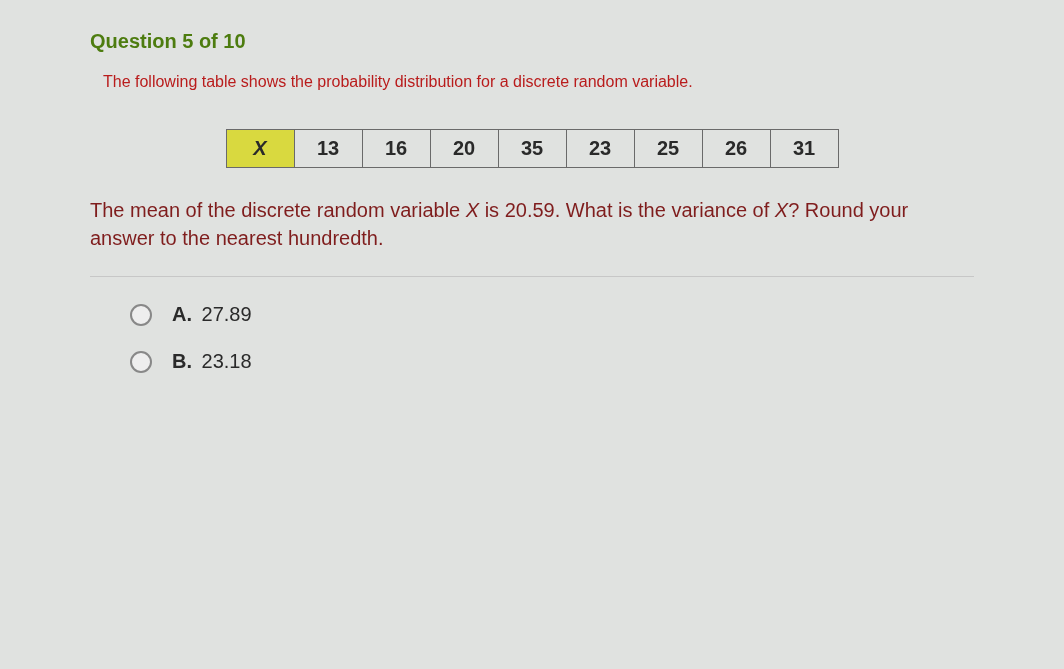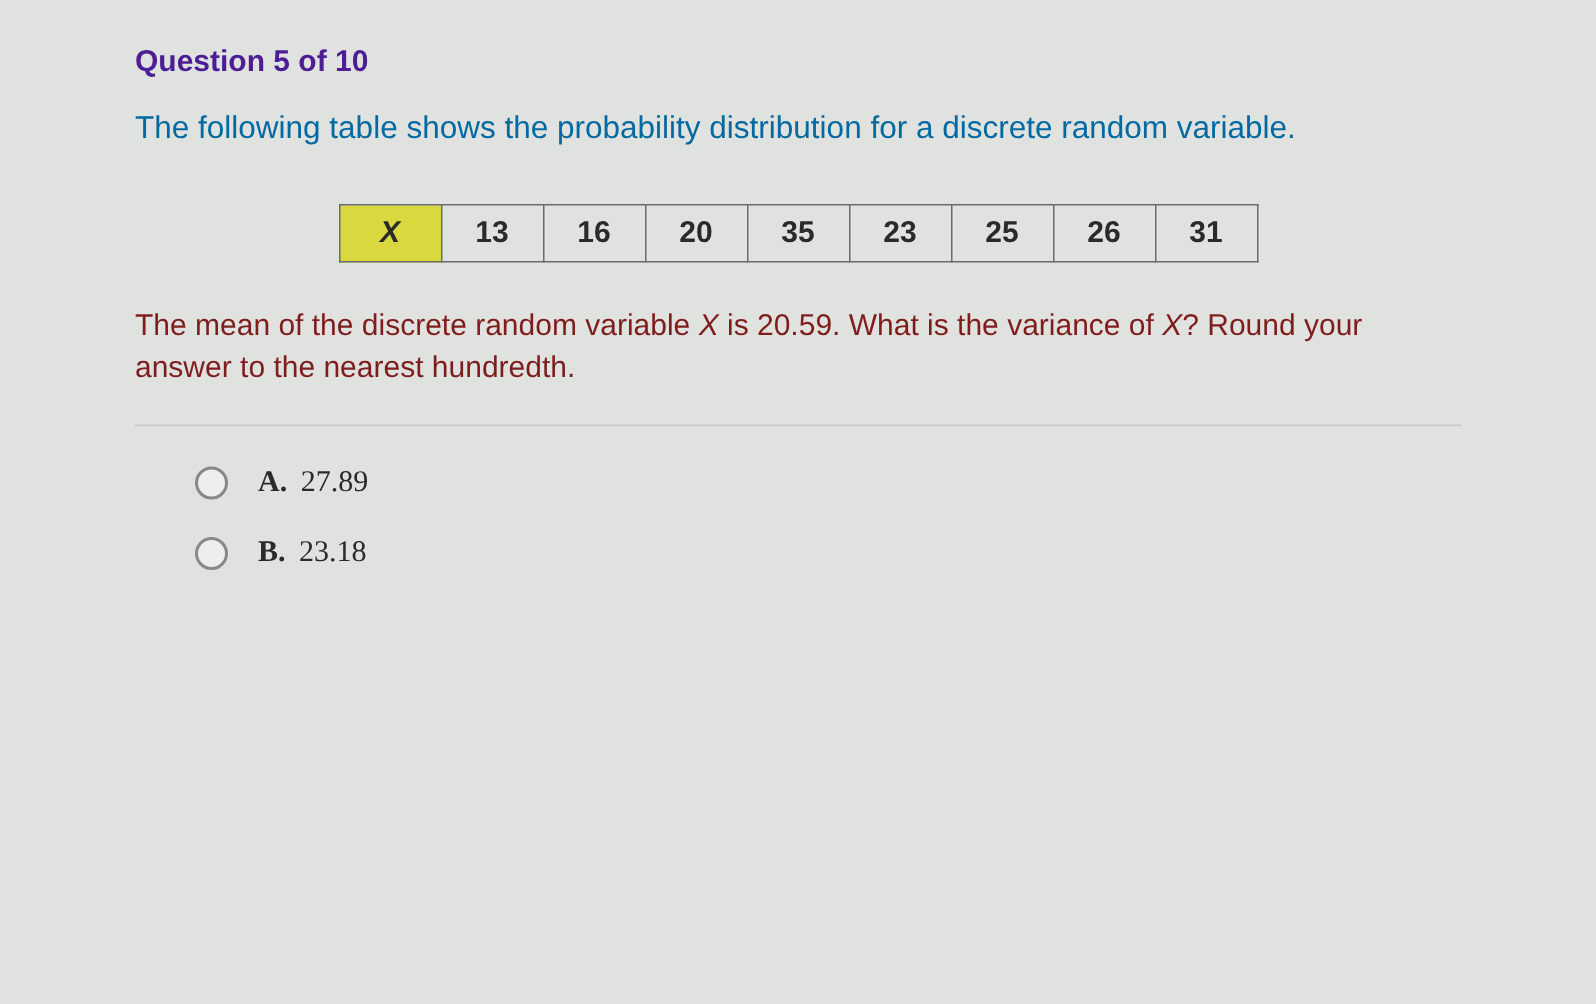--- a/index.html
+++ b/index.html
@@ -14,28 +14,29 @@
       height: 669px;
       position: relative;
       overflow: hidden;
     }
     .content {
       padding: 30px 90px 20px 90px;
     }
     .question-header {
       font-weight: bold;
       font-size: 20px;
-      color: #4c1d95;
+      color: #4d7c0f;
       margin-bottom: 18px;
     }
     .question-intro {
-      font-size: 21px;
-      color: #0369a1;
+      font-size: 16px;
+      color: #b91c1c;
       line-height: 1.4;
       margin-bottom: 36px;
+      margin-left: 13px;
     }
     .table-wrap {
       display: flex;
       justify-content: center;
       margin-bottom: 28px;
     }
     table {
       border-collapse: collapse;
     }
     table td, table th {
@@ -62,21 +63,20 @@
     .italic-var {
       font-style: italic;
     }
     .divider {
       border: none;
       border-top: 1px solid #c7c7c7;
       margin: 0 0 26px 0;
     }
     .options {
       padding-left: 40px;
-      font-family: Liberation Serif, serif;
     }
     .option {
       display: flex;
       align-items: center;
       margin-bottom: 24px;
     }
     .radio {
       width: 22px;
       height: 22px;
       border: 2px solid #888;

